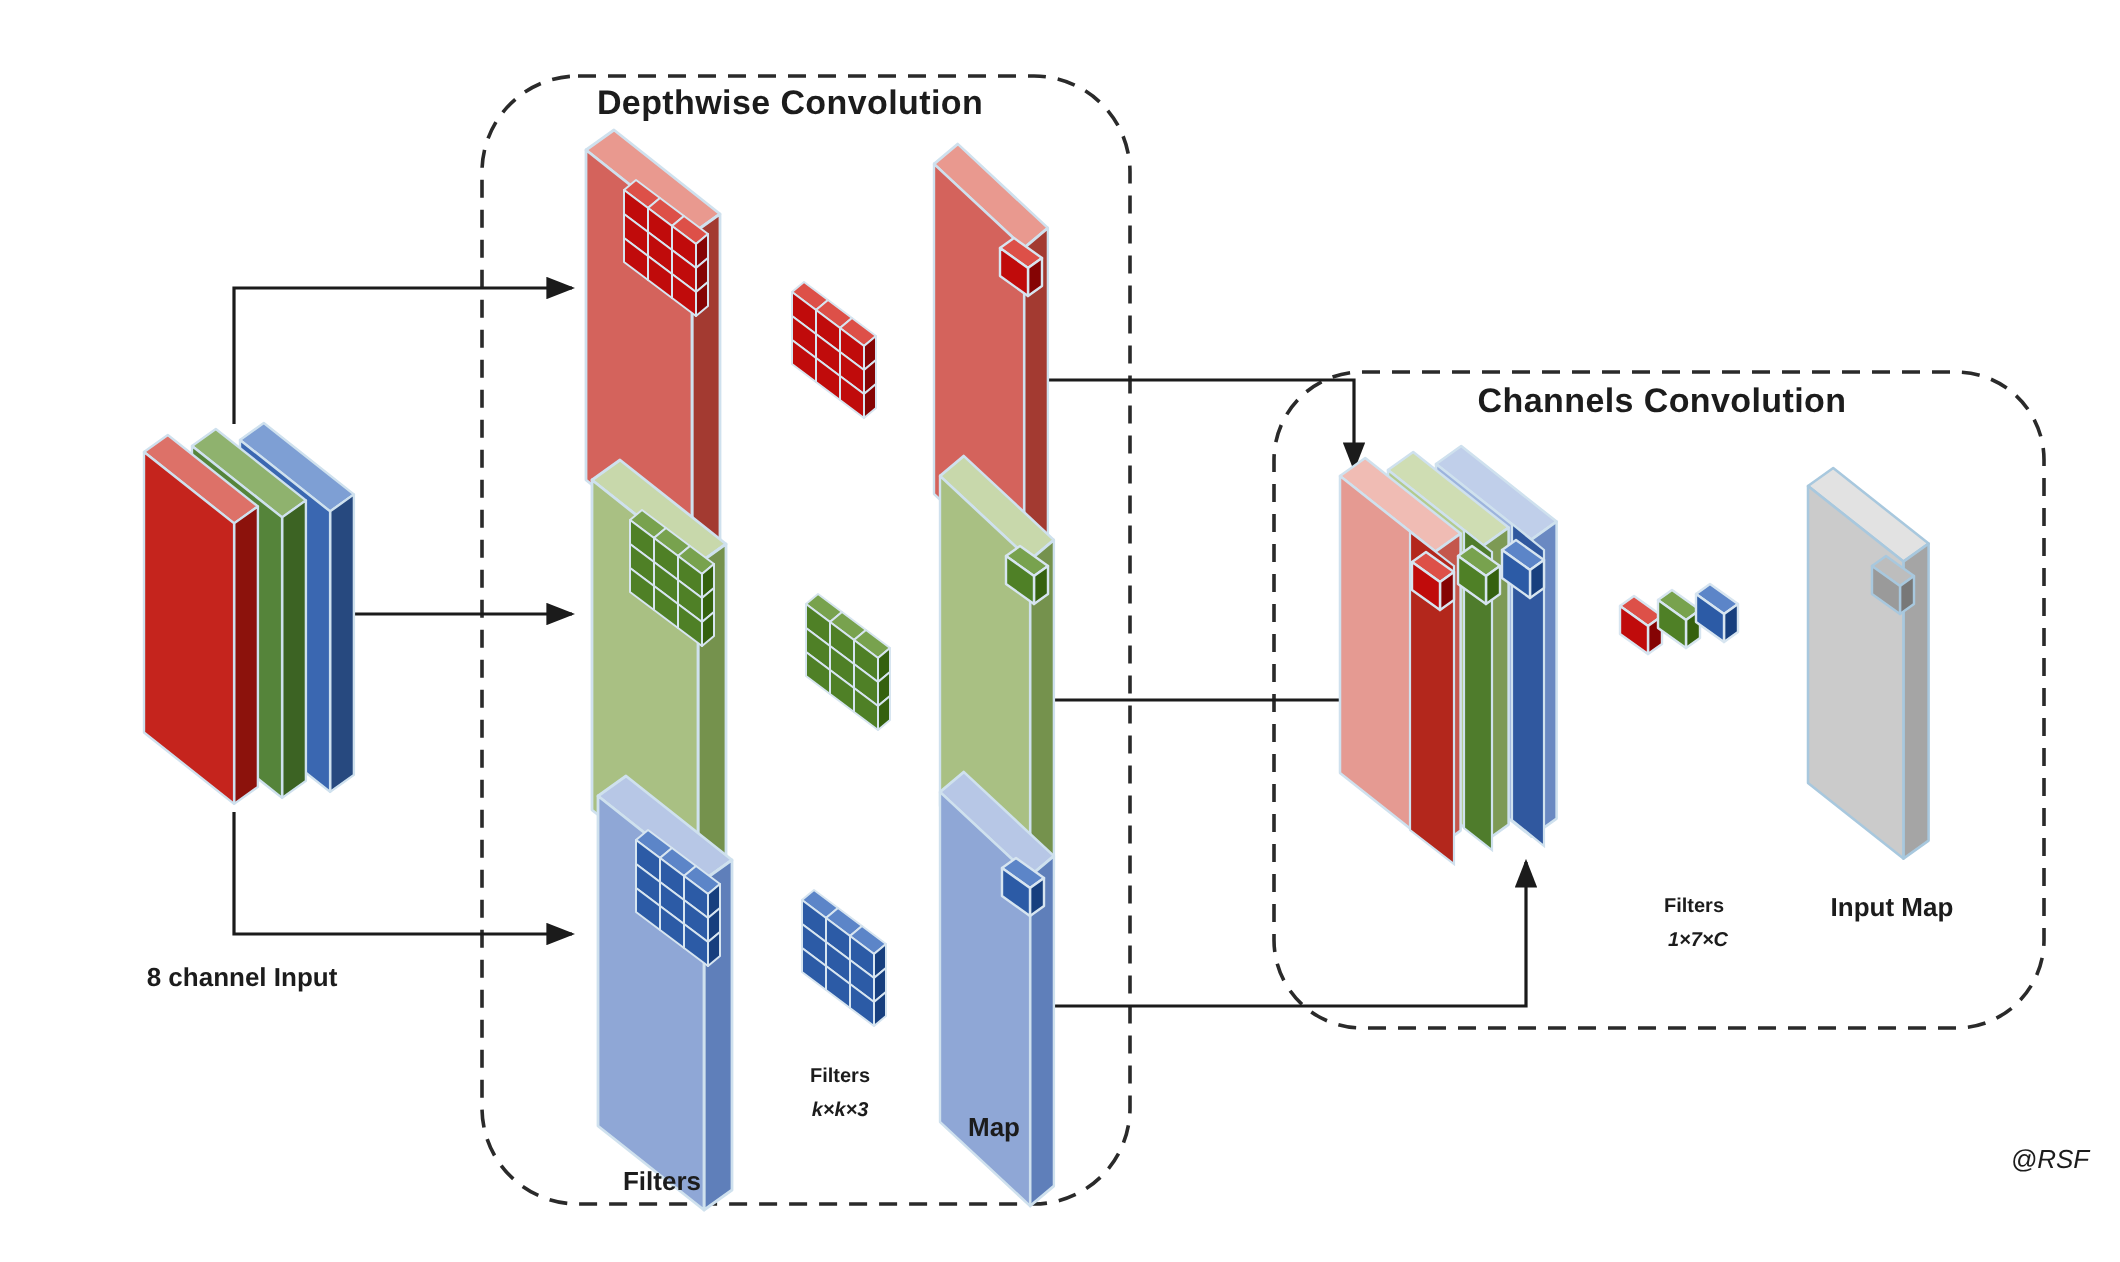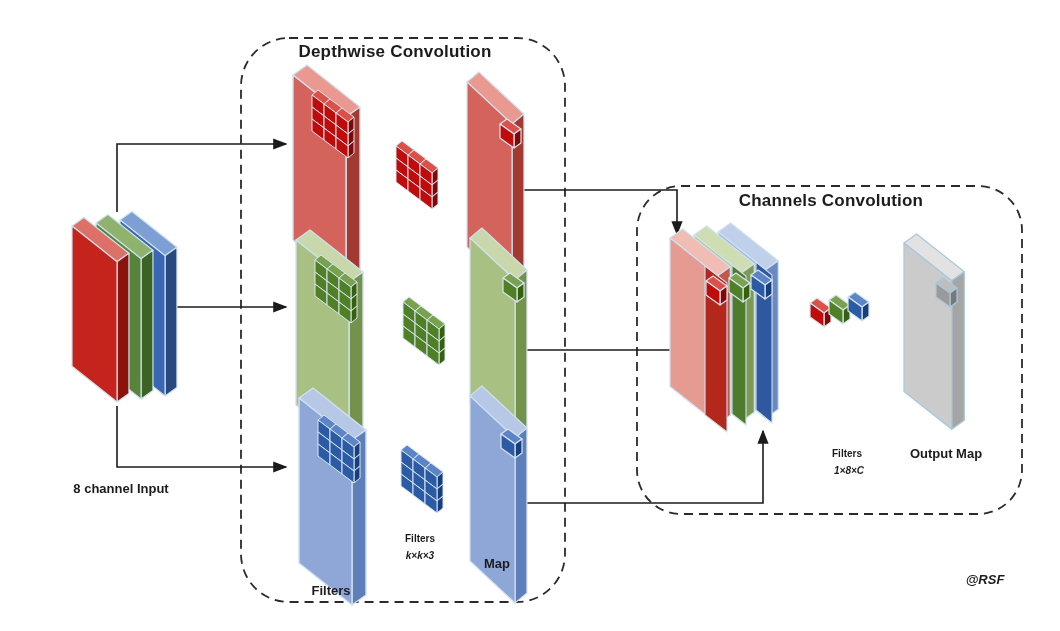--- a/index.html
+++ b/index.html
@@ -6,21 +6,21 @@
   .canvas{
     position:relative;width:1060px;height:625px;background:#ffffff;overflow:hidden;
     font-family:"Liberation Sans","DejaVu Sans",sans-serif;color:#1c1c1c;
   }
   .canvas svg{position:absolute;left:0;top:0;}
   .lbl{position:absolute;font-weight:bold;white-space:nowrap;transform:translateX(-50%);}
   .title{font-size:17px;letter-spacing:0.2px;}
   .small{font-size:13px;}
   .tiny{font-size:10px;}
   .ital{font-style:italic;}
-  .sig{font-size:13px;font-style:italic;font-weight:bold;}
+  .sig{font-size:13px;font-style:italic;font-weight:normal;margin-left:40px;}
 </style>
 </head>
 <body>
 
 <div class="canvas">
 
 <svg width="1060" height="631" viewBox="0 0 1060 631">
   <defs>
     <marker id="ah" markerWidth="9" markerHeight="7" refX="8" refY="3.5" orient="auto">
       <path d="M0,0 L9,3.5 L0,7 Z" fill="#1b1b1b"></path>
@@ -124,17 +124,17 @@
 </svg>
 
 <div class="lbl title" style="left:395px;top:42px;">Depthwise Convolution</div>
 <div class="lbl title" style="left:831px;top:191px;">Channels Convolution</div>
 <div class="lbl small" style="left:121px;top:481px;">8 channel Input</div>
 <div class="lbl small" style="left:331px;top:583px;">Filters</div>
 <div class="lbl tiny" style="left:420px;top:533px;">Filters</div>
 <div class="lbl tiny ital" style="left:420px;top:550px;">k×k×3</div>
 <div class="lbl small" style="left:497px;top:556px;">Map</div>
 <div class="lbl tiny" style="left:847px;top:448px;">Filters</div>
-<div class="lbl tiny ital" style="left:849px;top:465px;">1×8×C</div>
-<div class="lbl small" style="left:946px;top:446px;">Output Map</div>
+<div class="lbl tiny ital" style="left:849px;top:465px;">1×7×C</div>
+<div class="lbl small" style="left:946px;top:446px;">Input Map</div>
 <div class="lbl sig" style="left:985px;top:572px;">@RSF</div>
 
 </div>
 
 </body></html>

